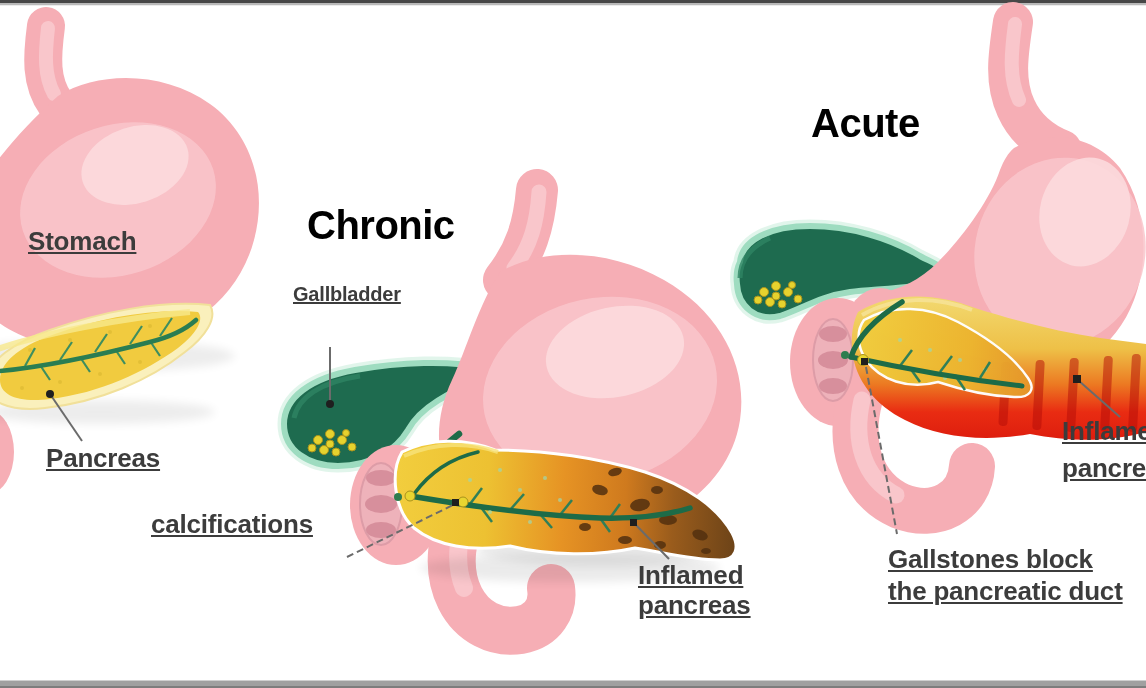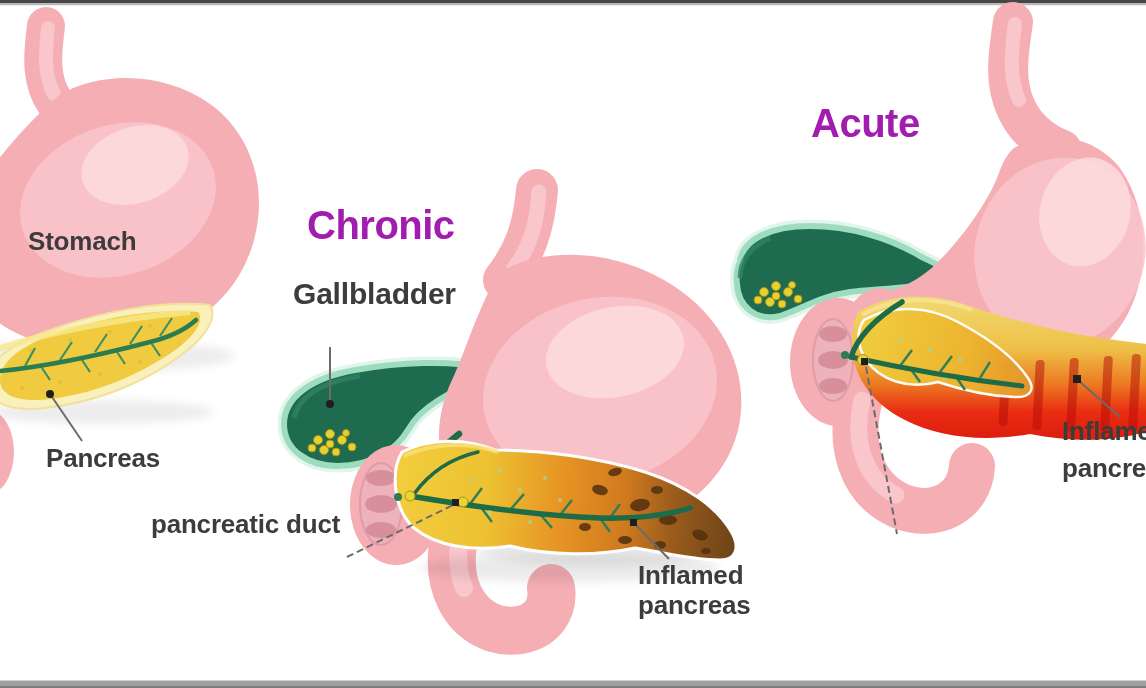--- a/index.html
+++ b/index.html
@@ -12,25 +12,25 @@
     position:absolute;left:0;top:0;width:1146px;height:6px;
     background:linear-gradient(#474747 0 3px,#b9b9b9 3px 5px,#ececec 5px 6px);
   }
   .bar-bottom{
     position:absolute;left:0;bottom:0;width:1146px;height:8px;
     background:linear-gradient(#cfcfcf 0 1px,#a0a0a0 1px 6px,#7d7d7d 6px 8px);
   }
   svg.canvas{position:absolute;left:0;top:0;}
   .label{
     position:absolute;color:#3c3c3c;font-weight:600;
-    font-size:26px;letter-spacing:-0.2px;white-space:nowrap;
+    font-size:26px;letter-spacing:-0.2px;white-space:nowrap;text-decoration:underline;
   }
   .label .line{display:block;}
   .title{
-    position:absolute;color:#a21caf;font-weight:800;
+    position:absolute;color:#000000;font-weight:800;
     font-size:40px;letter-spacing:-0.5px;white-space:nowrap;
   }
 </style>
 </head>
 <body>
 
 <div class="bar-top"></div>
 
 <svg class="canvas" width="1146" height="688" viewBox="0 0 1146 688">
   <defs>
@@ -270,38 +270,40 @@
 </div>
 
 <div class="label" style="left:46px;top:443px;">
   <span class="line">Pancreas</span>
 </div>
 
 <div class="title" style="left:307px;top:192px;margin-top:11px;">
   <span>Chronic</span>
 </div>
 
-<div class="label" style="left:293px;top:279px;font-size:30px;line-height:30px;">
+<div class="label" style="left:293px;top:279px;font-size:20px;line-height:30px;">
   <span class="line">Gallbladder</span>
 </div>
 
 <div class="label" style="left:151px;top:506px;line-height:37px;">
-  <span class="line">pancreatic duct</span>
+  <span class="line">calcifications</span>
 </div>
 
 <div class="label" style="left:638px;top:560px;line-height:30px;">
   <span class="line">Inflamed</span>
   <span class="line">pancreas</span>
 </div>
 
 <div class="title" style="left:811px;top:101px;">
   <span>Acute</span>
 </div>
 
 <div class="label" style="left:888px;top:543px;line-height:32px;">
+  <span class="line">Gallstones block</span>
+  <span class="line">the pancreatic duct</span>
 </div>
 
 <div class="label" style="left:1062px;top:413px;line-height:37px;">
   <span class="line">Inflamed</span>
   <span class="line">pancreas</span>
 </div>
 
 <div class="bar-bottom"></div>
 
 </body></html>

